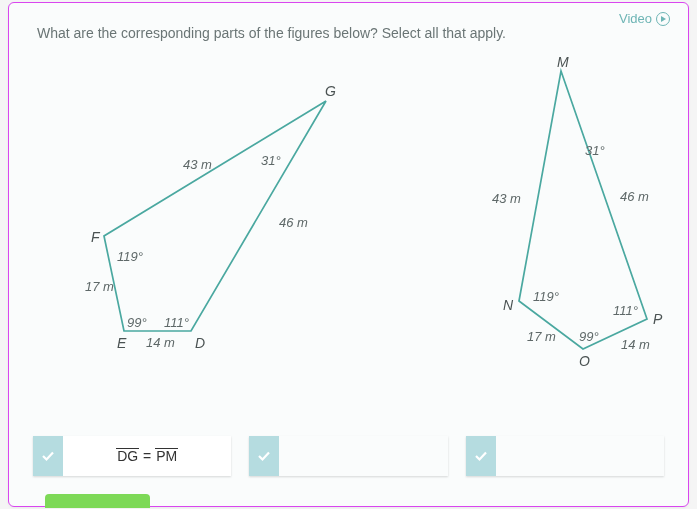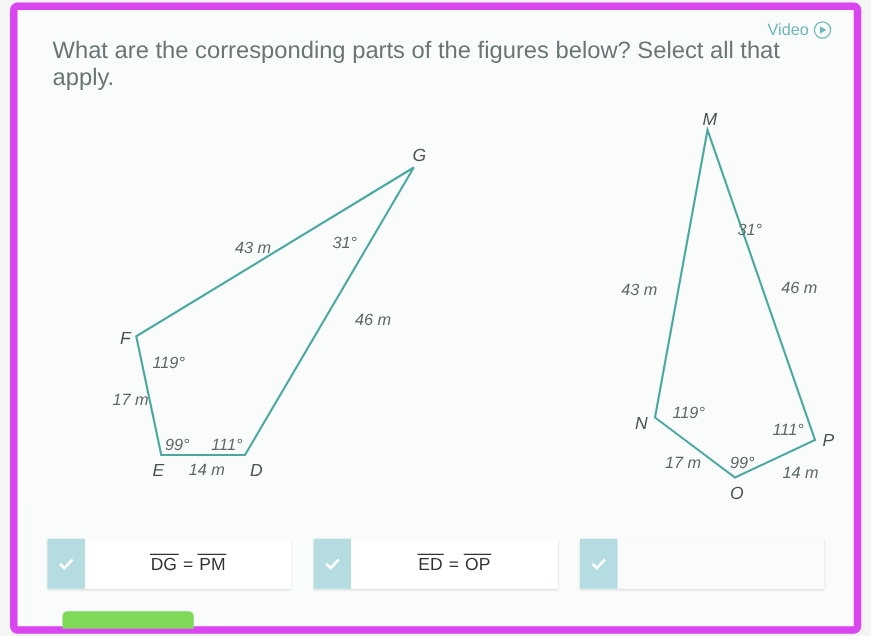--- a/index.html
+++ b/index.html
@@ -6,21 +6,21 @@
     body {
       width: 697px;
       height: 509px;
       background: #f5f5f5;
       font-family: Arial, sans-serif;
       position: relative;
       overflow: hidden;
     }
     .page {
       background: #fafcfc;
-      border: 6px solid #d946ef;
+      border: 1px solid #d946ef;
       border-radius: 6px;
       margin: 2px 8px 0 8px;
       height: 505px;
       position: relative;
       box-shadow: 0 1px 3px rgba(0,0,0,0.05);
     }
     .video-link {
       position: absolute;
       top: 8px;
       right: 18px;
@@ -42,21 +42,21 @@
       content: "";
       position: absolute;
       left: 4px;
       top: 3px;
       border-left: 5px solid #6eb5b5;
       border-top: 3px solid transparent;
       border-bottom: 3px solid transparent;
     }
     .question {
       padding: 22px 28px 0 28px;
-      font-size: 19px;
+      font-size: 14px;
       color: #6a7575;
     }
     .figure-area {
       position: relative;
       width: 100%;
       height: 330px;
     }
     .figure-area svg { position: absolute; top: 0; left: 0; }
     .figure-area .lbl {
       position: absolute;
@@ -172,23 +172,20 @@
       <div class="expr">
         <span><span class="seg">DG</span> = <span class="seg">PM</span></span>
       </div>
     </div>
     <div class="answer">
       <div class="check">
         <svg viewBox="0 0 16 16">
             <path d="M3 8 L6.5 11.5 L13 4.5" fill="none" stroke="#fff" stroke-width="2.2"></path>
           </svg>
       </div>
-      <div class="expr">
-        <span><span class="seg">ED</span> = <span class="seg">OP</span></span>
-      </div>
     </div>
     <div class="answer">
       <div class="check">
         <svg viewBox="0 0 16 16">
             <path d="M3 8 L6.5 11.5 L13 4.5" fill="none" stroke="#fff" stroke-width="2.2"></path>
           </svg>
       </div>
     </div>
   </div>
 

